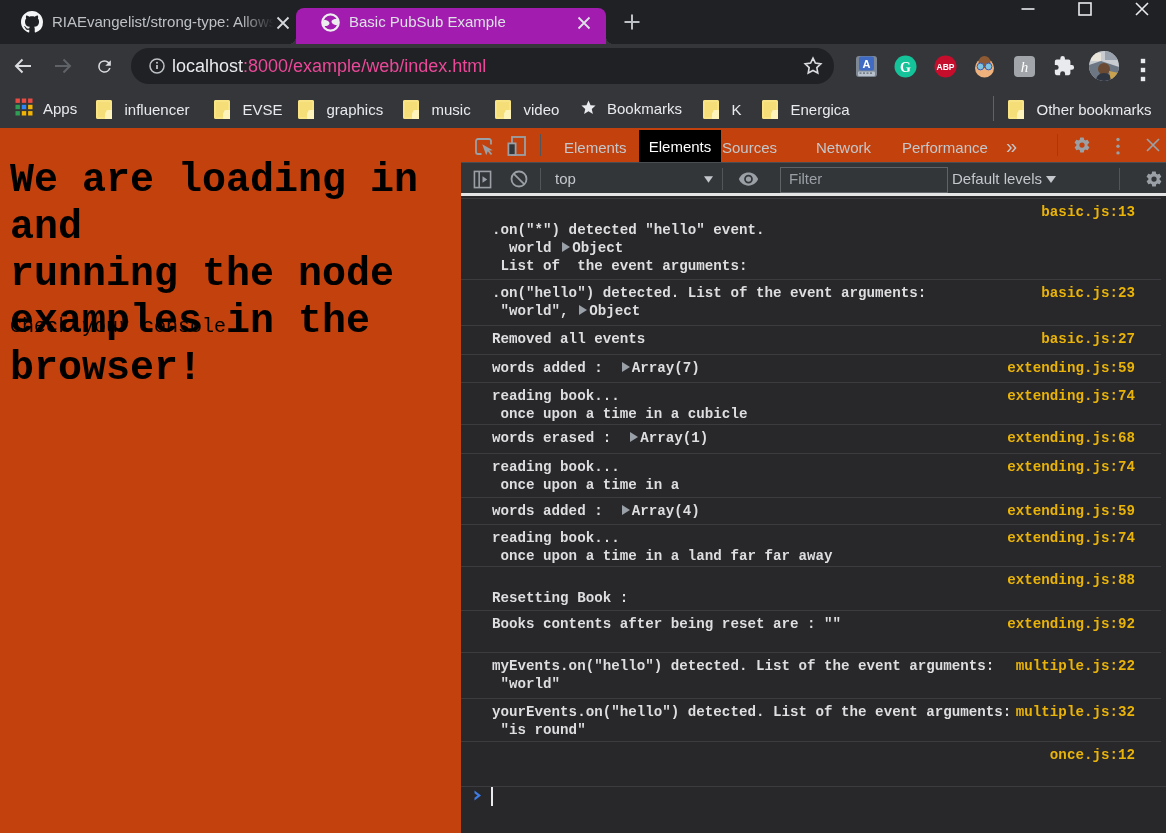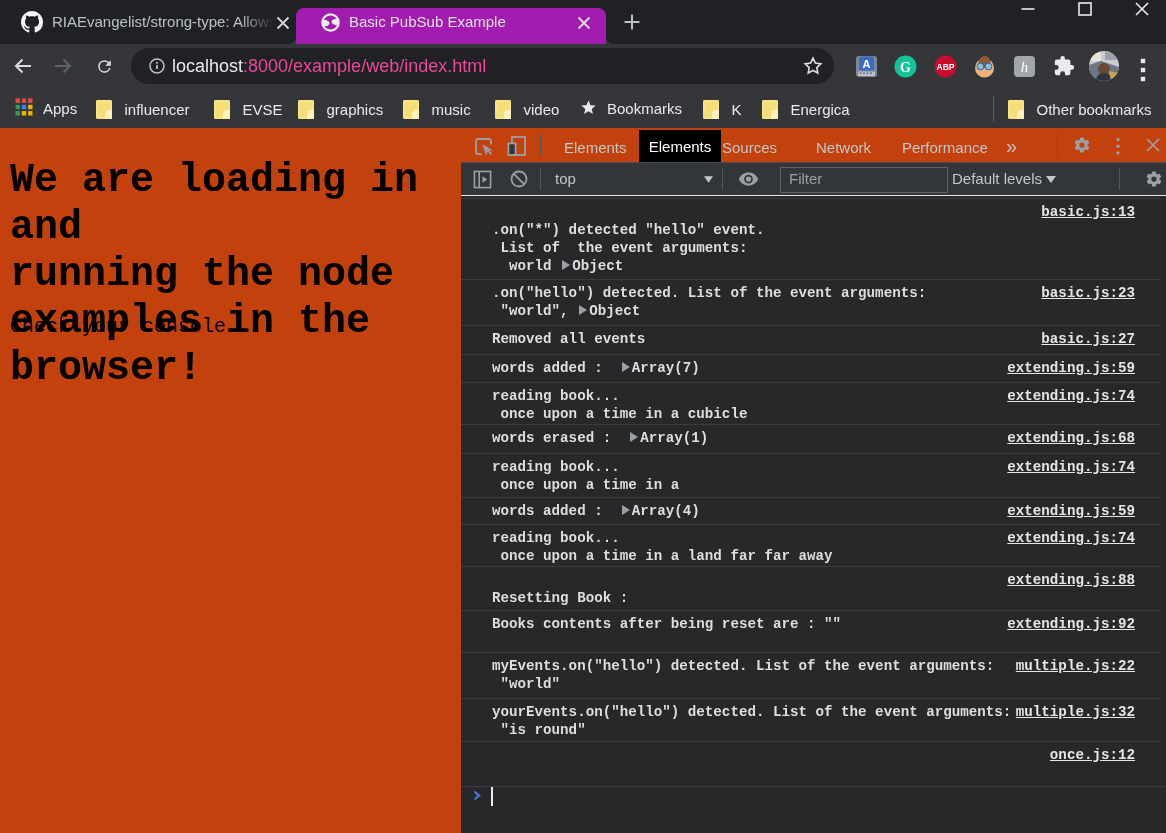--- a/index.html
+++ b/index.html
@@ -34,32 +34,32 @@
 .bmsep { position:absolute; left:993px; top:6px; width:1px; height:25px; background:#5f6368; }
 
 
 #page { position:absolute; left:0; top:128px; width:461px; height:705px; background:#c2410c; color:#000; font-family:Liberation Mono, monospace; }
 #page h1 { font-size:40px; line-height:47px; font-weight:bold; position:absolute; left:10px; top:29px; }
 #page p { font-size:20px; position:absolute; left:10px; top:187px; }
 
 
 #devtools { position:absolute; left:461px; top:128px; width:705px; height:705px; background:#28282b; }
 #dtbar1 { position:absolute; left:0; top:0; width:705px; height:35px; background:#c2410c; border-bottom:1px solid #4a4d51; }
-#dtbar2 { position:absolute; left:0; top:35px; width:705px; height:33px;  background:#333639; border-bottom:1px solid #e5e5e5; }
+#dtbar2 { position:absolute; left:0; top:35px; width:705px; height:33px;  background:#333639; border-bottom:3px solid #e5e5e5; }
 .dtsep { position:absolute; top:6px; width:1px; height:22px; background:#52555a; }
 .dttab { position:absolute; top:0; height:35px; line-height:39px; font-size:15px; color:#c4c7cc; }
 #dttab-console { position:absolute; left:178px; top:2px; width:82px; height:32px; background:#000; color:#fff; text-align:center; line-height:34px; font-size:15px; }
 #filterbox { position:absolute; left:319px; top:4px; width:168px; height:26px; border:1px solid #5f6368; background:#333639; color:#9aa0a6; font-size:15px; line-height:22px; padding-left:8px; }
 .dt2txt { font-size:15px; color:#c4c7cc; position:absolute; }
 
 
 #console { position:absolute; left:0; top:68px; width:705px; height:637px; font-family:"Liberation Mono", monospace; font-size:14.2px; font-weight:bold; color:#dedee0; }
 .cmsg { position:absolute; left:0; width:700px; border-top:1px solid #3c3c40; padding:4px 26px 0 31px; }
 .cmsg .ln { height:18px; line-height:18px; white-space:pre; }
-.clnk { position:absolute; top:5px; right:26px; color:#e5e5e5; text-decoration:underline; }
+.clnk { position:absolute; top:5px; right:26px; color:#eab308; }
 .tri { display:inline-block; width:0; height:0; border-left:8px solid #9aa0a8; border-top:5.5px solid transparent; border-bottom:5.5px solid transparent; margin:0 2px 0 2px; }
 #prompt { position:absolute; left:0; top:590px; width:705px; height:47px; border-top:1px solid #3c3c40; }
 #prompt .chev { position:absolute; left:13px; top:3px; }
 #prompt .cursor { position:absolute; left:30px; top:0px; width:2px; height:19px; background:#e8eaed; }
 </style>
 </head>
 <body>
 
 <div id="frame">
   <div id="tab1">
@@ -274,22 +274,22 @@
     <div class="dtsep" style="left:658px;top:5px"></div>
     <svg class="abs" style="left:684px;top:7px" width="18" height="18" viewBox="0 0 24 24">
         <path fill="#9aa0a6" d="M19.4 13a7.5 7.5 0 0 0 .1-1 7.5 7.5 0 0 0-.1-1l2.1-1.7c.2-.2.2-.4.1-.6l-2-3.5c-.1-.2-.4-.3-.6-.2l-2.5 1a7.3 7.3 0 0 0-1.7-1l-.4-2.6a.5.5 0 0 0-.5-.4h-4a.5.5 0 0 0-.5.4L9 5a7.3 7.3 0 0 0-1.7 1l-2.5-1c-.2-.1-.5 0-.6.2l-2 3.5c-.1.2-.1.4.1.6L4.5 11a7.5 7.5 0 0 0-.1 1 7.5 7.5 0 0 0 .1 1l-2.1 1.7c-.2.2-.2.4-.1.6l2 3.5c.1.2.4.3.6.2l2.5-1a7.3 7.3 0 0 0 1.7 1l.4 2.6c0 .2.2.4.5.4h4c.2 0 .4-.2.5-.4l.4-2.6a7.3 7.3 0 0 0 1.7-1l2.5 1c.2.1.5 0 .6-.2l2-3.5c.1-.2.1-.4-.1-.6L19.4 13zM12 15.5a3.5 3.5 0 1 1 0-7 3.5 3.5 0 0 1 0 7z"></path>
       </svg>
   </div>
   <div id="console">
     <div class="cmsg" style="top:2px;height:81px">
       <span class="clnk">basic.js:13</span>
       <div class="ln">&nbsp;</div>
       <div class="ln">.on("*") detected "hello" event.</div>
+      <div class="ln">  world <span class="tri"></span>Object</div>
       <div class="ln"> List of  the event arguments:</div>
-      <div class="ln">  world <span class="tri"></span>Object</div>
     </div>
     <div class="cmsg" style="top:83px;height:46px">
       <span class="clnk">basic.js:23</span>
       <div class="ln">.on("hello") detected. List of the event arguments:</div>
       <div class="ln"> "world", <span class="tri"></span>Object</div>
     </div>
     <div class="cmsg" style="top:129px;height:29px">
       <span class="clnk">basic.js:27</span>
       <div class="ln">Removed all events</div>
     </div>

